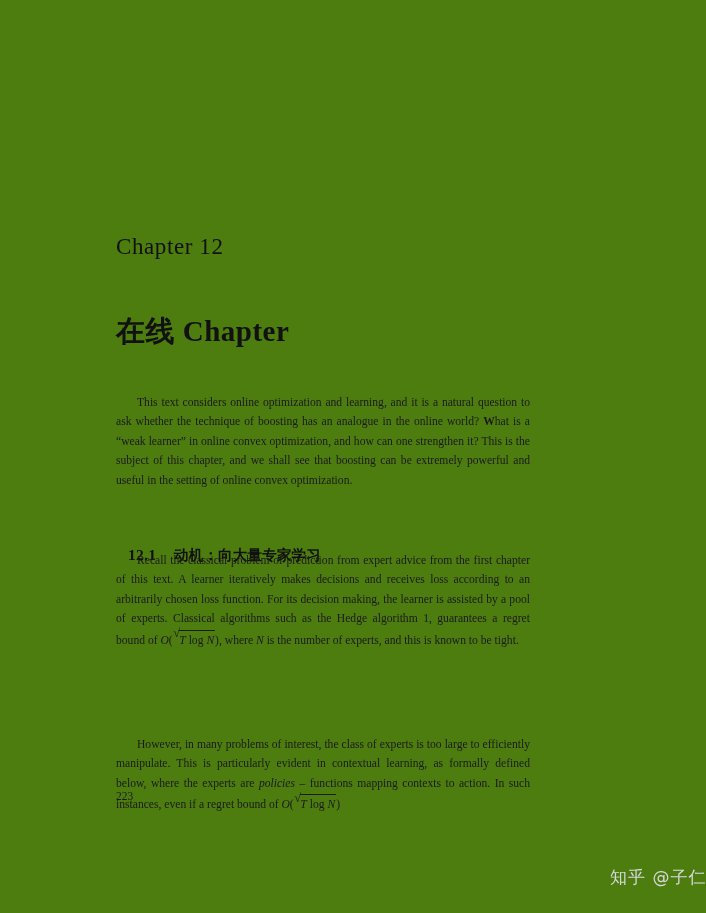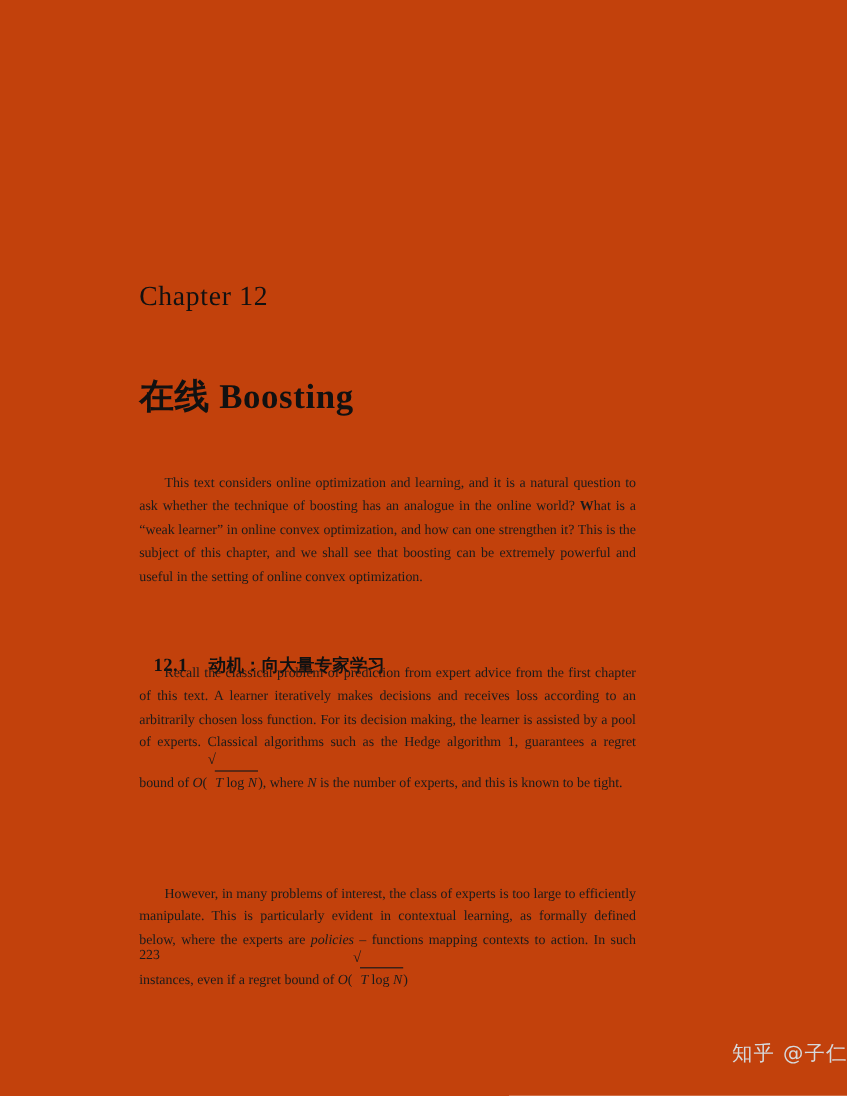--- a/index.html
+++ b/index.html
@@ -15,21 +15,21 @@
     overflow: hidden;
     position: relative;
   }
 
   .page {
     position: absolute;
     left: 0;
     top: 0;
     width: 706px;
     height: 913px;
-    background: #c2410c;
+    background: #4d7c0f;
   }
 
   .content {
     position: absolute;
     left: 116px;
     top: 0;
     width: 414px;
   }
 
   .chapter-label {
@@ -118,21 +118,21 @@
     left: 0;
     top: -1.5px;
     font-size: 12.4px;
     font-style: normal;
     line-height: 1;
   }
   .radical > .radbody {
     display: inline-block;
     border-top: 0.8px solid #1b1b1b;
     padding: 0 1px 0 0.5px;
-    margin-top: 13px;
+    margin-top: 1px;
   }
 
   .page-number {
     position: absolute;
     left: 0;
     top: 790px;
     width: 414px;
     text-align: left;
     font-size: 11.5px;
     color: #1b1b1b;
@@ -151,21 +151,21 @@
   }
 </style>
 </head>
 <body>
 
 <div class="page">
   <div class="content">
 
     <div class="chapter-label">Chapter 12</div>
 
-    <h1 class="chapter-title">在线 Boosting</h1>
+    <h1 class="chapter-title">在线 Chapter</h1>
 
     <p class="para p-intro">
       <span class="indent"></span><span>This text considers online optimization and learning, and it is a natural question to ask whether the technique of boosting has an analogue in the online world? </span><span class="bold-w">W</span><span>hat is a “weak learner” in online convex optimization, and how can one strengthen it? This is the subject of this chapter, and we shall see that boosting can be extremely powerful and useful in the setting of online convex optimization.</span>
     </p>
 
     <h2 class="section-head">
       <span class="sec-num">12.1</span><span class="sec-text">动机：向大量专家学习</span>
     </h2>
 
     <p class="para p-recall">

